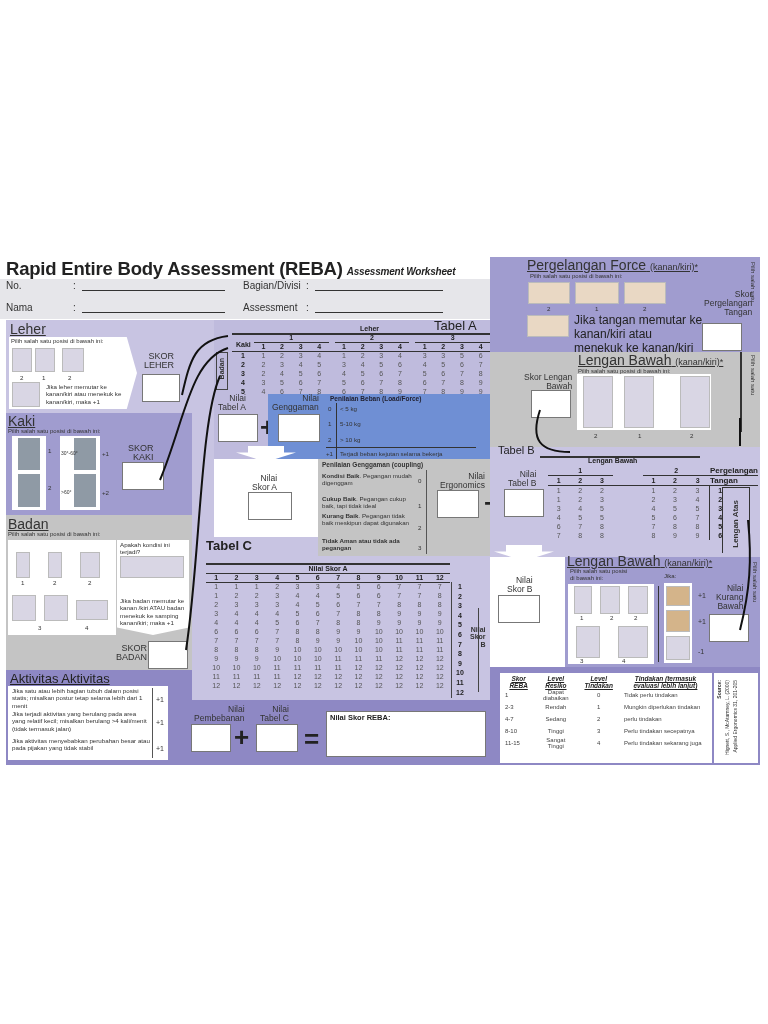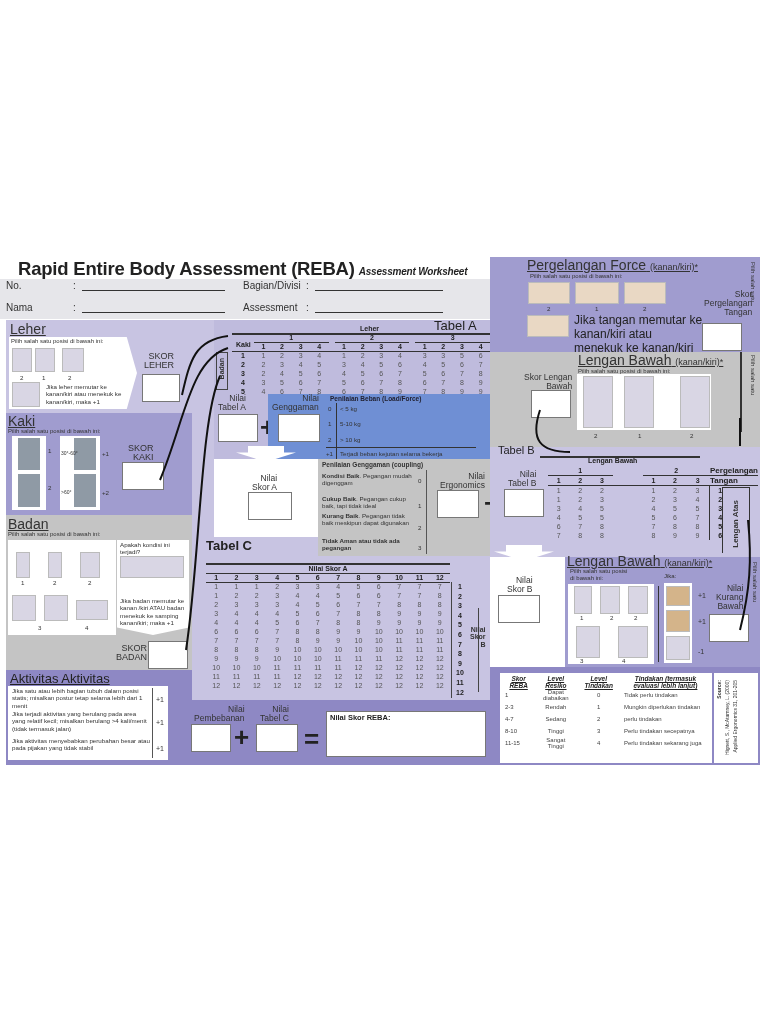--- a/index.html
+++ b/index.html
@@ -1,19 +1,19 @@
 <!DOCTYPE html>
 <html><head>
 <meta charset="utf-8">
 <style>
   * { box-sizing: border-box; margin: 0; padding: 0; }
   html, body { width: 768px; height: 1024px; background: #ffffff; overflow: hidden; }
   body { font-family: "Liberation Sans", sans-serif; color: #222; position: relative; }
   .abs { position: absolute; }
-  .title { left: 18px; top: 258px; font-size: 18.5px; font-weight: bold; color: #222; white-space: nowrap; letter-spacing: -0.2px; }
+  .title { left: 6px; top: 258px; font-size: 18.5px; font-weight: bold; color: #222; white-space: nowrap; letter-spacing: -0.2px; }
   .title .sub { font-size: 10px; font-style: italic; font-weight: bold; margin-left: 4px; }
   .infobar { left: 0; top: 279px; width: 490px; height: 40px; background: #e6e6ea; }
   .inf { font-size: 10px; color: #333; }
   .line { border-bottom: 1px solid #333; height: 1px; }
   .panel-light { background: #c8c4e2; }
   .panel-mid { background: #a09ccf; }
   .panel-dark { background: #8e88c4; }
   .panel-grey { background: #c4c4c4; }
   .sec-title { font-size: 14px; text-decoration: underline; color: #333; white-space: nowrap; }
   .sec-title small { font-size: 9px; }

